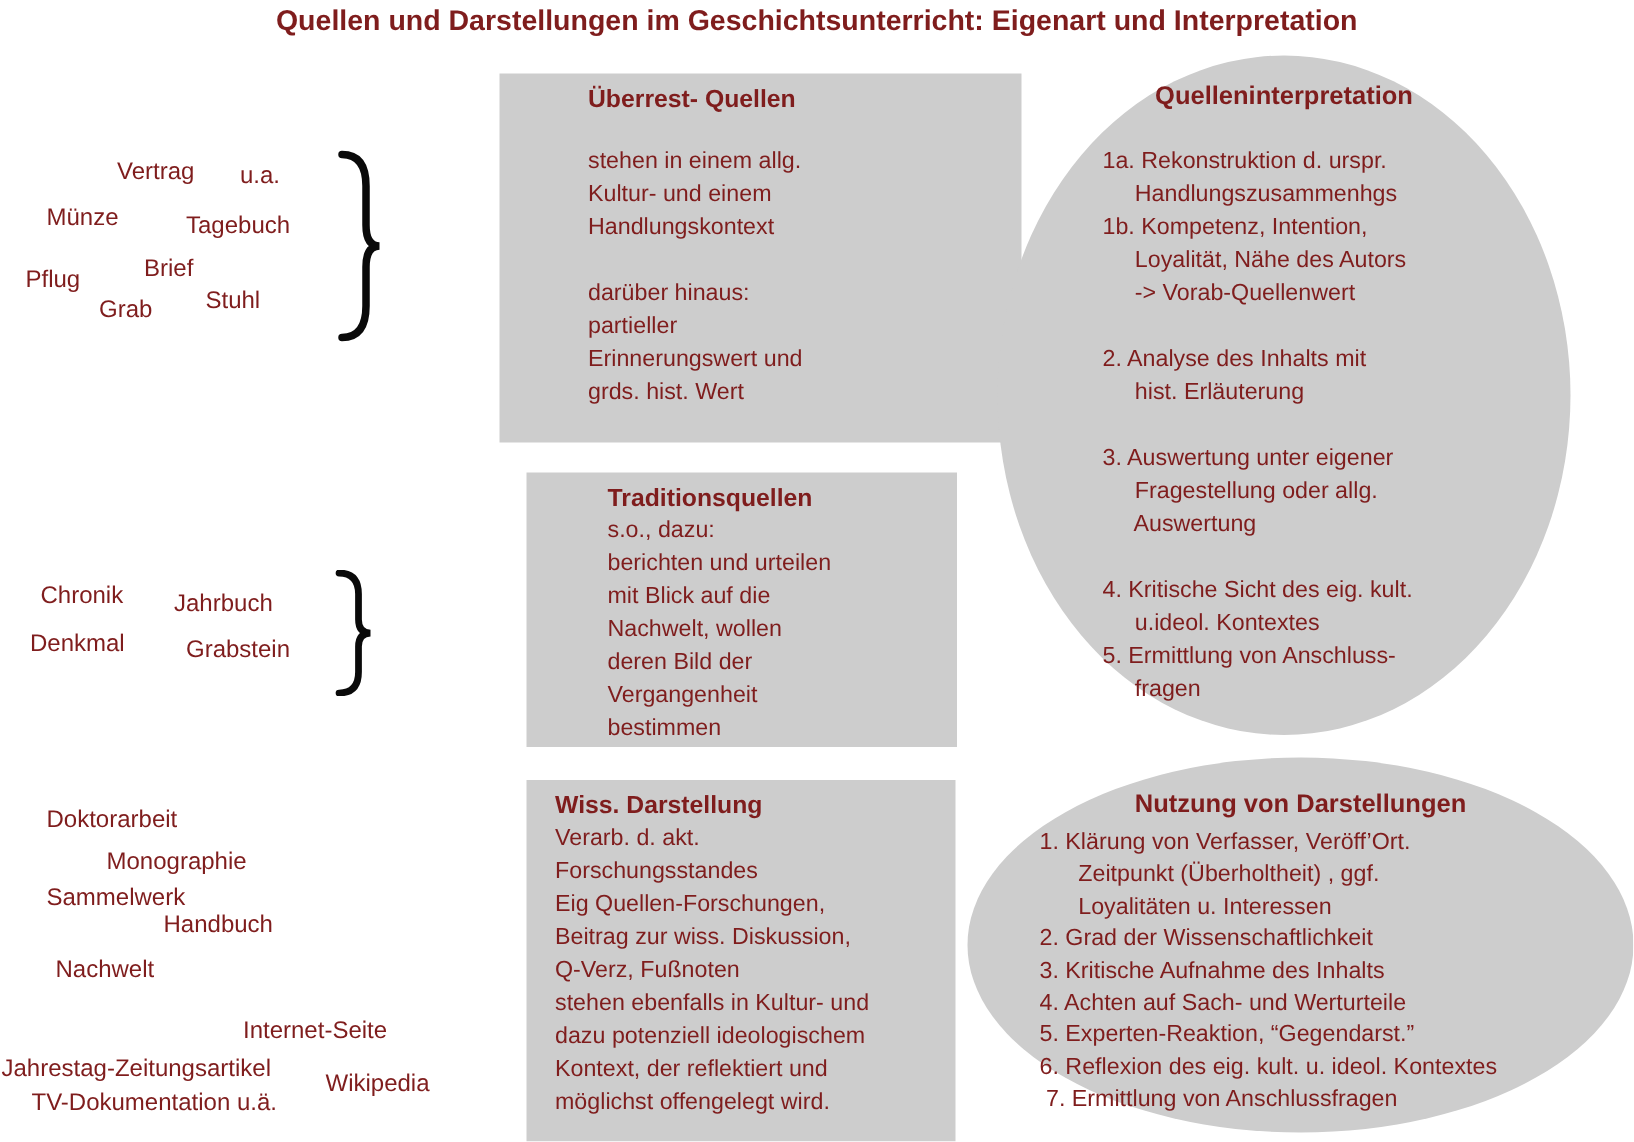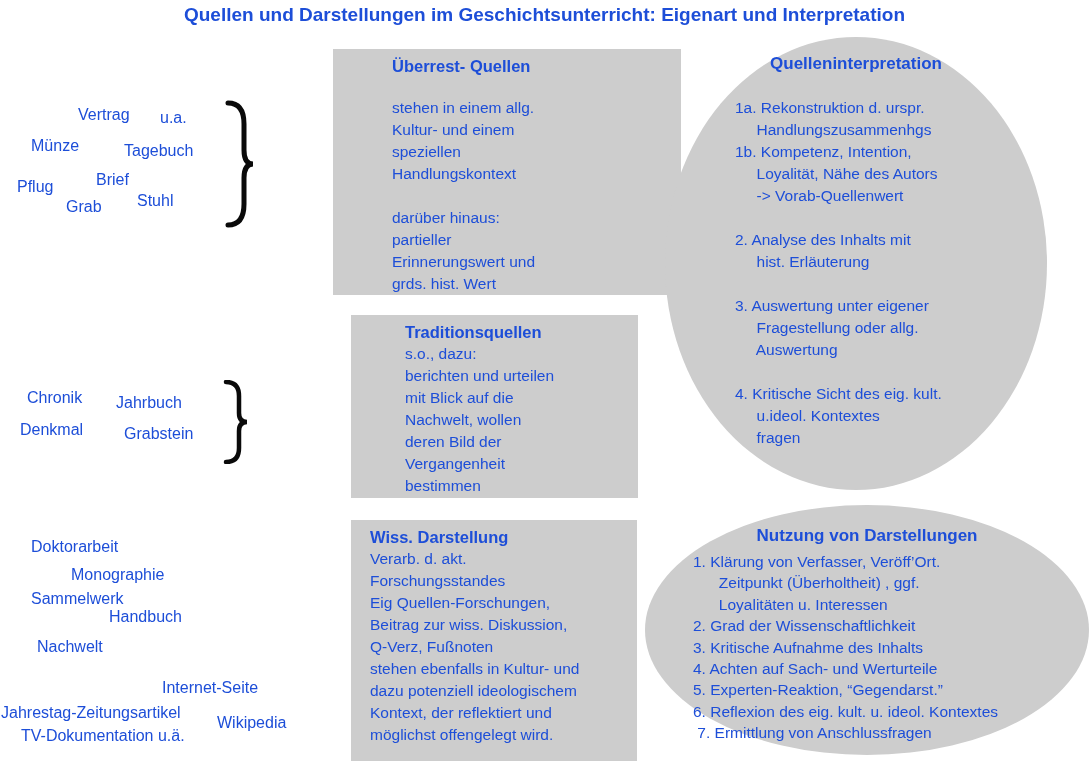--- a/index.html
+++ b/index.html
@@ -2,21 +2,21 @@
 <html><head>
 <meta charset="utf-8">
 <style>
   html, body { margin: 0; padding: 0; background: #ffffff; }
   .canvas {
     position: relative;
     width: 1089px;
     height: 761px;
     background: #ffffff;
     font-family: "Liberation Sans", sans-serif;
-    color: #1d4ed8;
+    color: #7f1d1d;
     overflow: hidden;
   }
   .diagram-title {
     position: absolute;
     top: 4px; left: 0;
     width: 100%;
     text-align: center;
     font-size: 19px;
     font-weight: bold;
     margin: 0;
@@ -117,21 +117,20 @@
     <span class="w" style="left:1px;top:704px">Jahrestag-Zeitungsartikel</span>
     <span class="w" style="left:217px;top:714px">Wikipedia</span>
     <span class="w" style="left:21px;top:727px">TV-Dokumentation u.ä.</span>
   </div>
 
   <div class="gbox box-ueberrest">
     <div class="btitle">Überrest- Quellen</div>
     <div class="bbody body-gap">
         <div class="tline">stehen in einem allg.</div>
         <div class="tline">Kultur- und einem</div>
-        <div class="tline">speziellen</div>
         <div class="tline">Handlungskontext</div>
         <div class="tline">&nbsp;</div>
         <div class="tline">darüber hinaus:</div>
         <div class="tline">partieller</div>
         <div class="tline">Erinnerungswert und</div>
         <div class="tline">grds. hist. Wert</div>
       </div>
   </div>
 
   <div class="gbox box-tradition">
@@ -173,20 +172,21 @@
         <div class="tline">&nbsp;</div>
         <div class="tline">2. Analyse des Inhalts mit</div>
         <div class="tline">     hist. Erläuterung</div>
         <div class="tline">&nbsp;</div>
         <div class="tline">3. Auswertung unter eigener</div>
         <div class="tline">     Fragestellung oder allg.</div>
         <div class="tline">     Auswertung</div>
         <div class="tline">&nbsp;</div>
         <div class="tline">4. Kritische Sicht des eig. kult.</div>
         <div class="tline">     u.ideol. Kontextes</div>
+        <div class="tline">5. Ermittlung von Anschluss-</div>
         <div class="tline">     fragen</div>
       </div>
   </div>
 
   <div class="ellipse e2">
     <div class="e-title">Nutzung von Darstellungen</div>
     <div class="e-body">
         <div class="tline">1. Klärung von Verfasser, Veröff’Ort.</div>
         <div class="tline">      Zeitpunkt (Überholtheit) , ggf.</div>
         <div class="tline">      Loyalitäten u. Interessen</div>

